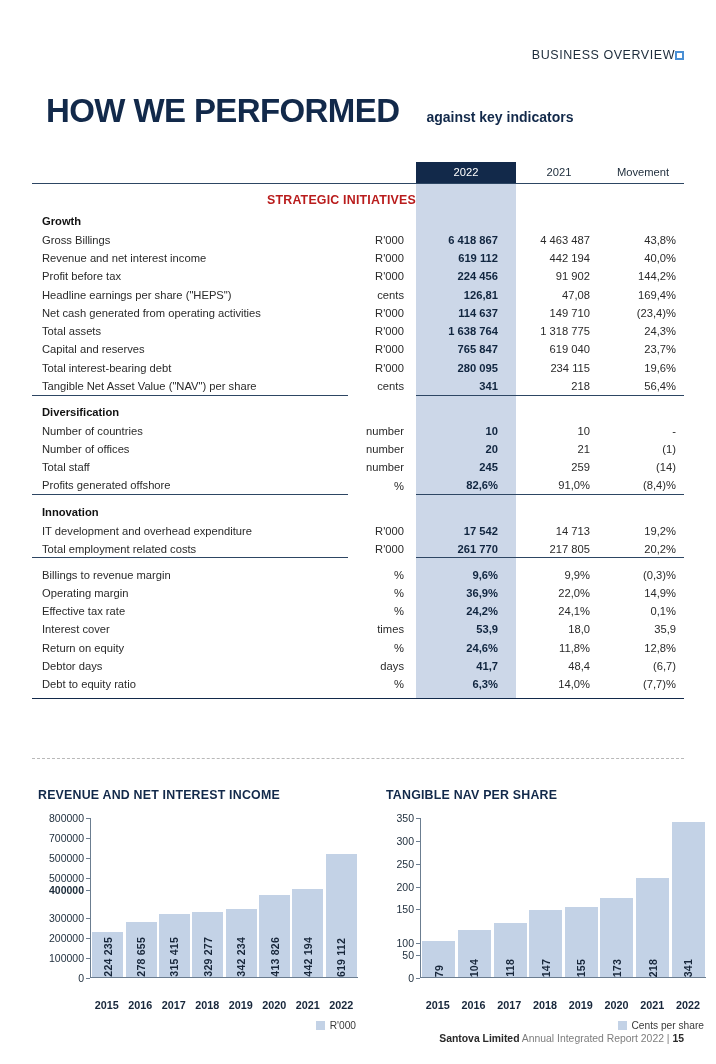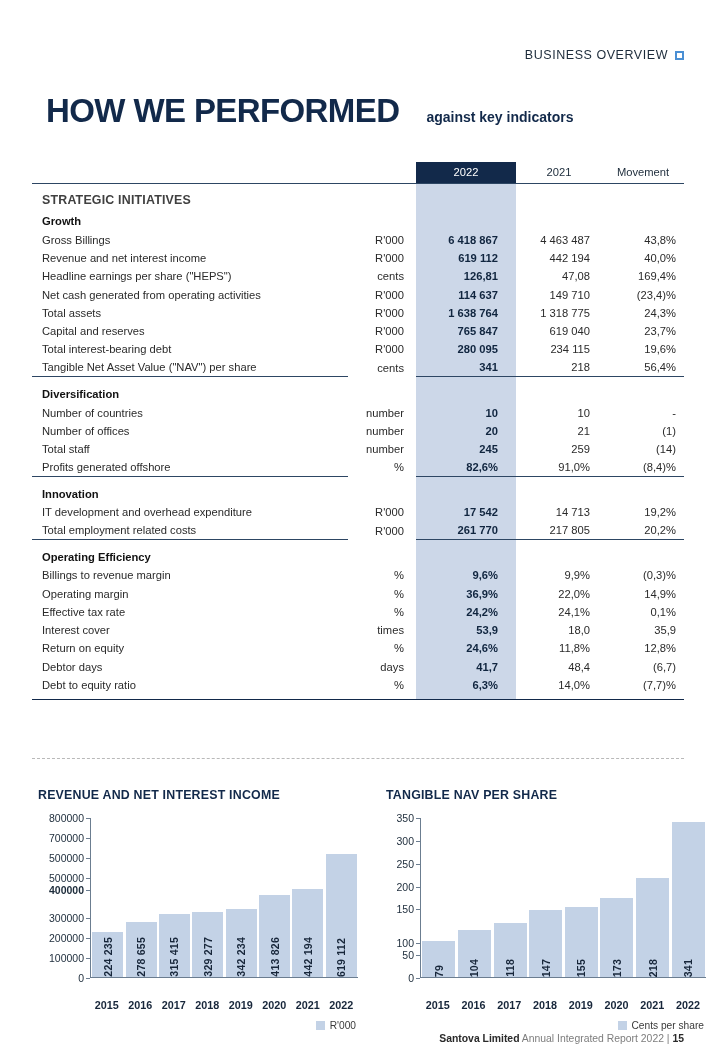--- a/index.html
+++ b/index.html
@@ -7,21 +7,21 @@
   body{
     width:716px; height:1064px; position:relative;
     font-family:"Liberation Sans", sans-serif;
     color:#1c2b3a; overflow:hidden;
   }
   .page{ position:absolute; inset:0; }
 
   
   .hdr{
     position:absolute; right:32px; top:48px;
-    display:flex; align-items:center; gap:7px;
+    display:flex; align-items:center; 
   }
   .hdr-text{
     font-size:12.5px; letter-spacing:.55px; font-weight:400; color:#1c2b3a;
   }
   .hdr-sq{
     width:9px; height:9px; border:2px solid #4a8fd4; background:#fff; display:block;
   }
 
   
   .title-wrap{
@@ -55,22 +55,22 @@
   
   td.lbl{ padding-left:10px; color:#2a2a2a; }
   td.unit{ text-align:right; padding-right:12px; color:#2a2a2a; }
   td.v22{ text-align:right; padding-right:18px; font-weight:bold; color:#10253f; background:#ccd7e8; }
   td.v21{ text-align:right; padding-right:12px; color:#2a2a2a; }
   td.mv { text-align:right; padding-right:8px;  color:#2a2a2a; }
   td.shade{ background:#ccd7e8; }
 
   tr.row td{ height:18.3px; }
   tr.grp td{ height:19px; font-weight:bold; color:#111; padding-left:10px; }
-  tr.sec td{ height:23px; font-weight:bold; color:#404040; font-size:12.4px;
-             letter-spacing:.2px; padding-left:10px; }
+  tr.sec td{ height:23px; font-weight:bold; color:#b91c1c; font-size:12.4px;
+             letter-spacing:.2px; padding-left:10px;text-align:right; }
 
   
   tr.rule-top td{ height:0; border-top:1.6px solid #2d4663; }
   tr.rule-sec td{ height:0; border-top:1px solid #2d4663; }
   tr.rule-sec td.gap{ border-top:none; }
   tr.rule-bot td{ height:0; border-top:1.8px solid #12294a; }
   tr.spacer td{ height:7px; }
   tr.spacer-sm td{ height:5px; }
 
   
@@ -209,20 +209,27 @@
             <td class="mv">43,8%</td>
           </tr>
           <tr class="row">
             <td class="lbl">Revenue and net interest income</td>
             <td class="unit">R'000</td>
             <td class="v22">619 112</td>
             <td class="v21">442 194</td>
             <td class="mv">40,0%</td>
           </tr>
           <tr class="row">
+            <td class="lbl">Profit before tax</td>
+            <td class="unit">R'000</td>
+            <td class="v22">224 456</td>
+            <td class="v21">91 902</td>
+            <td class="mv">144,2%</td>
+          </tr>
+          <tr class="row">
             <td class="lbl">Headline earnings per share ("HEPS")</td>
             <td class="unit">cents</td>
             <td class="v22">126,81</td>
             <td class="v21">47,08</td>
             <td class="mv">169,4%</td>
           </tr>
           <tr class="row">
             <td class="lbl">Net cash generated from operating activities</td>
             <td class="unit">R'000</td>
             <td class="v22">114 637</td>
@@ -342,26 +349,20 @@
           <tr class="rule-sec">
             <td></td>
             <td class="gap"></td>
             <td class="shade"></td>
             <td></td>
             <td></td>
           </tr>
           <tr class="spacer">
             <td></td>
             <td></td>
-            <td class="shade"></td>
-            <td></td>
-            <td></td>
-          </tr>
-          <tr class="grp">
-            <td colspan="2">Operating Efficiency</td>
             <td class="shade"></td>
             <td></td>
             <td></td>
           </tr>
           <tr class="row">
             <td class="lbl">Billings to revenue margin</td>
             <td class="unit">%</td>
             <td class="v22">9,6%</td>
             <td class="v21">9,9%</td>
             <td class="mv">(0,3)%</td>

